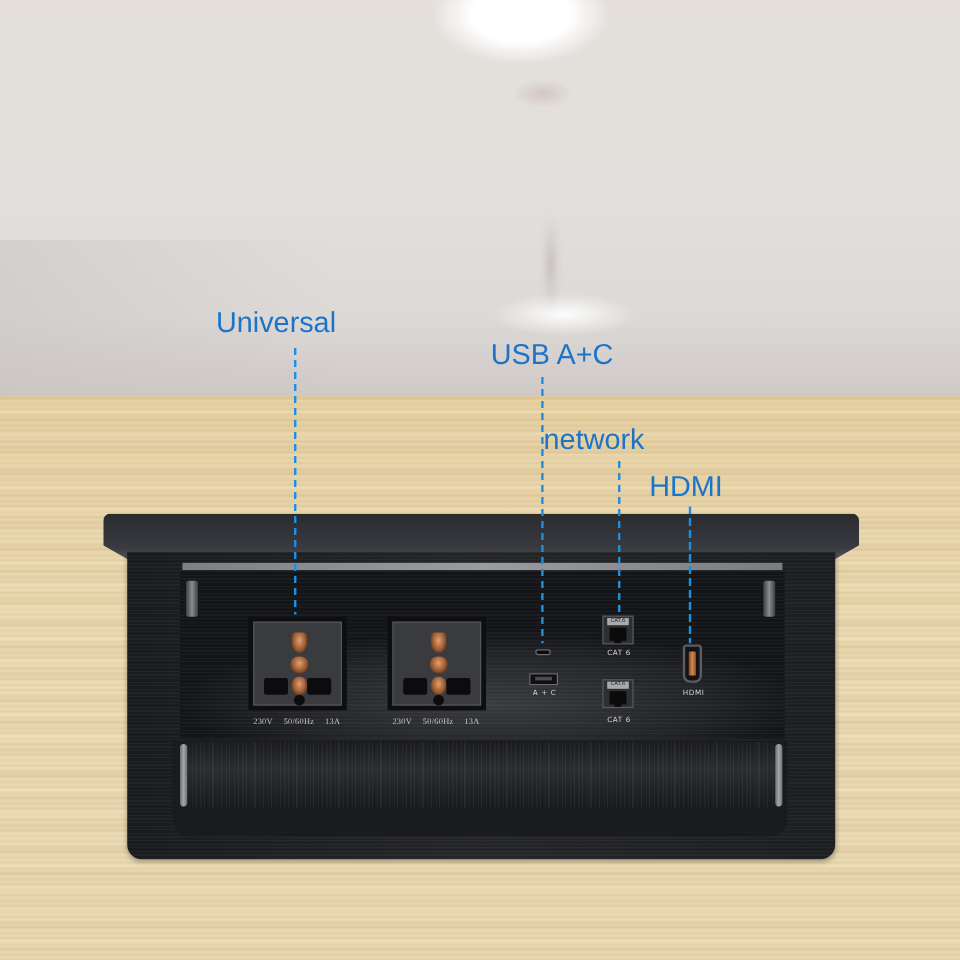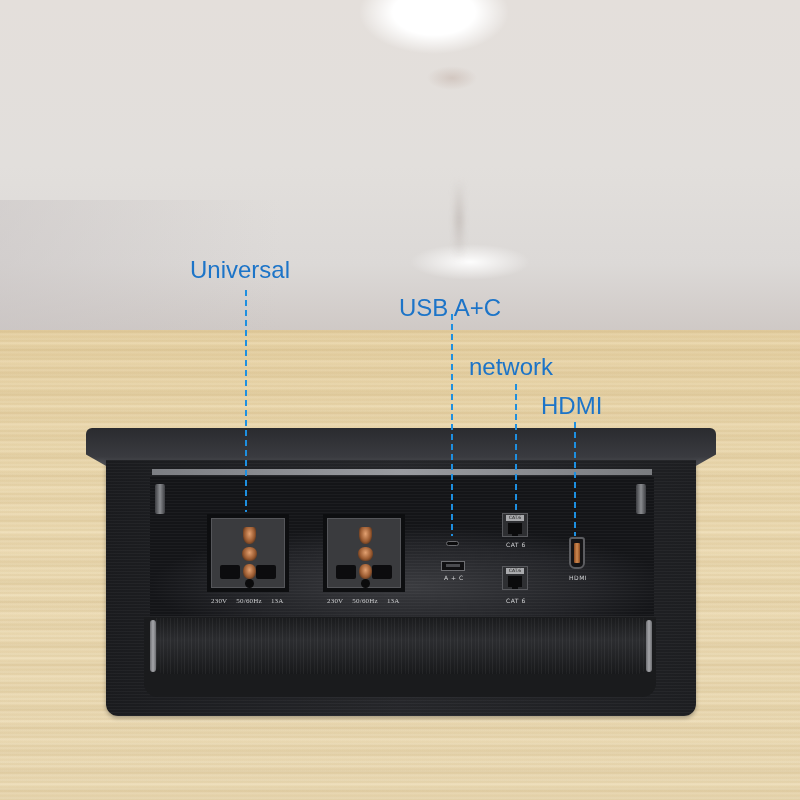--- a/index.html
+++ b/index.html
@@ -184,16 +184,16 @@
 <div class="brush-frame"></div>
 <div class="brush"></div>
 <div class="brush-end" style="left:150px;"></div>
 <div class="brush-end" style="left:646px;"></div>
 
 <div class="leader" style="left:245px;top:290px;height:222px;"></div>
 <div class="leader" style="left:451px;top:314px;height:222px;"></div>
 <div class="leader" style="left:515px;top:384px;height:128px;"></div>
 <div class="leader" style="left:574px;top:422px;height:114px;"></div>
 
-<div class="callout" style="left:190px;top:258px;">Universal</div>
-<div class="callout" style="left:399px;top:284px;margin-top:12px;">USB A+C</div>
-<div class="callout" style="left:469px;top:355px;">network</div>
+<div class="callout" style="left:180px;top:258px;">Universal</div>
+<div class="callout" style="left:409px;top:284px;">USB A+C</div>
+<div class="callout" style="left:453px;top:355px;">network</div>
 <div class="callout" style="left:541px;top:394px;">HDMI</div>
 
 </body></html>

